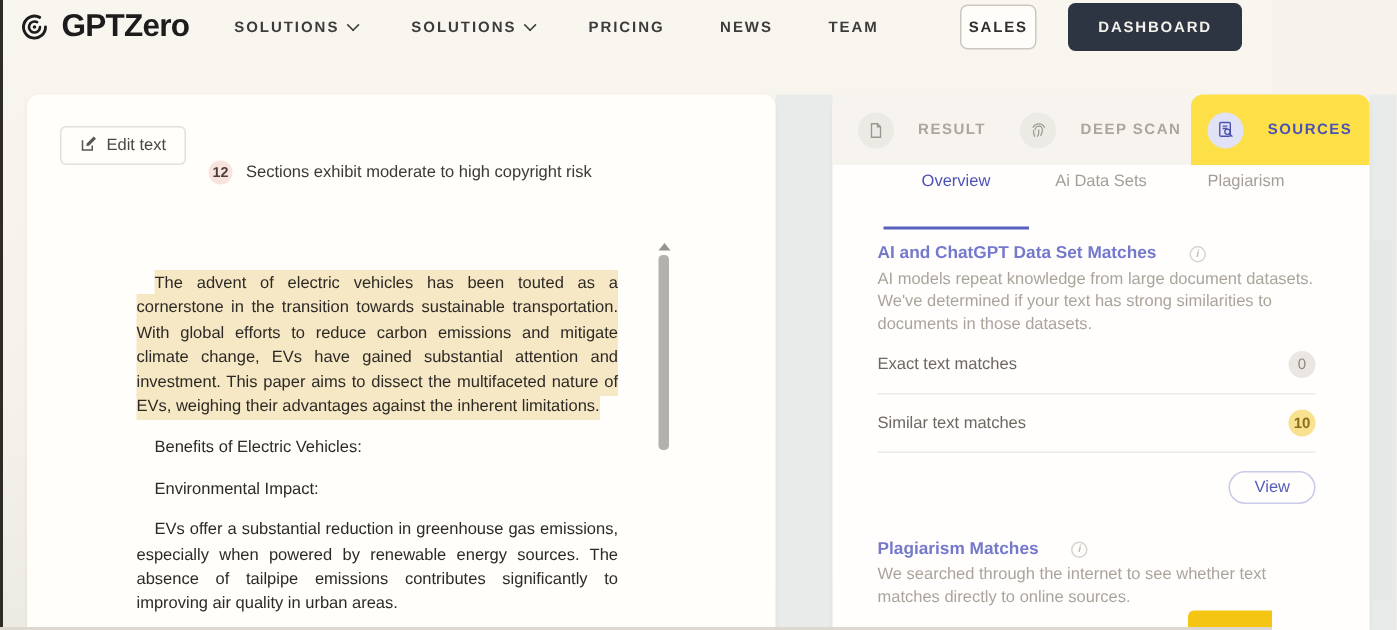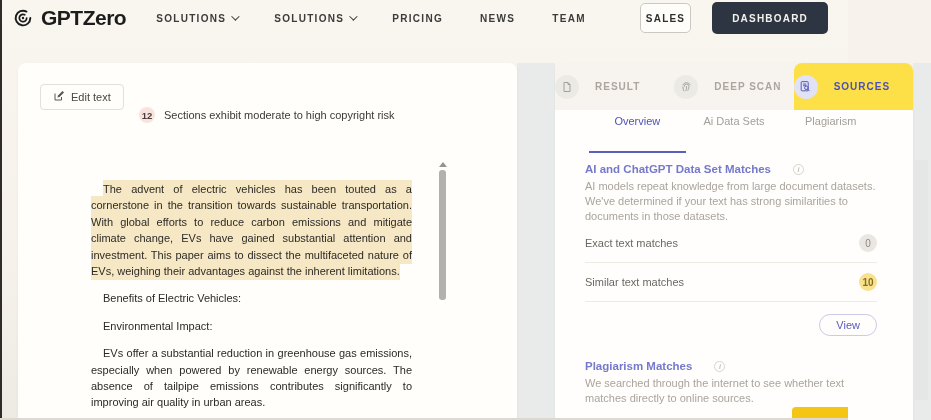--- a/index.html
+++ b/index.html
@@ -63,21 +63,21 @@
     border-left:4px solid transparent; border-right:4px solid transparent;
     border-bottom:5px solid #97938d; cursor:pointer; }
   .doc-scroll-thumb { width:7px; margin:0 auto; height:130px; background:#b4b1ac;
     border-radius:3px; cursor:pointer; }
 
   
   .res-card { position:absolute; left:555px; top:63px; width:358px; height:357px;
     background:#fffefd; border-radius:8px 8px 0 0; box-shadow:0 1px 3px rgba(120,110,95,.08); }
   .tab-header { position:absolute; left:0; top:0; width:100%; height:47px;
     background:#f7f3ee; border-radius:8px 8px 0 0; display:flex; }
-  .tab { flex:1; display:flex; align-items:center; justify-content:flex-start; gap:16px; cursor:pointer; }
+  .tab { flex:1; display:flex; align-items:center; justify-content:center; gap:16px; cursor:pointer; }
   .tab-circle { width:24px; height:24px; border-radius:50%; background:#eceae5;
     display:flex; align-items:center; justify-content:center; }
   .tab-label { font-size:10px; font-weight:bold; letter-spacing:1px; color:#aba69e; }
   .tab.active { background:#fde047; border-radius:8px 8px 0 0; }
   .tab.active .tab-circle { background:#e1e2f5; }
   .tab.active .tab-label { color:#4c52b4; }
 
   .subtabs { position:absolute; left:34px; top:52px; width:290px; display:flex; }
   .subtab { flex:1; text-align:center; font-size:11px; color:#a49e97; padding-bottom:24px;
     cursor:pointer; border-bottom:2px solid transparent; }

